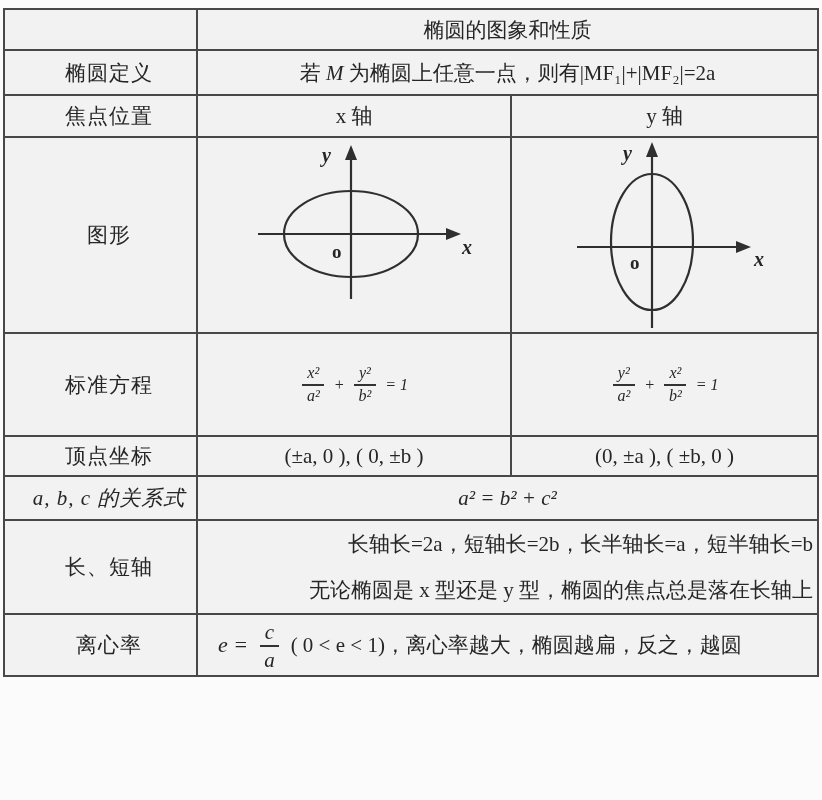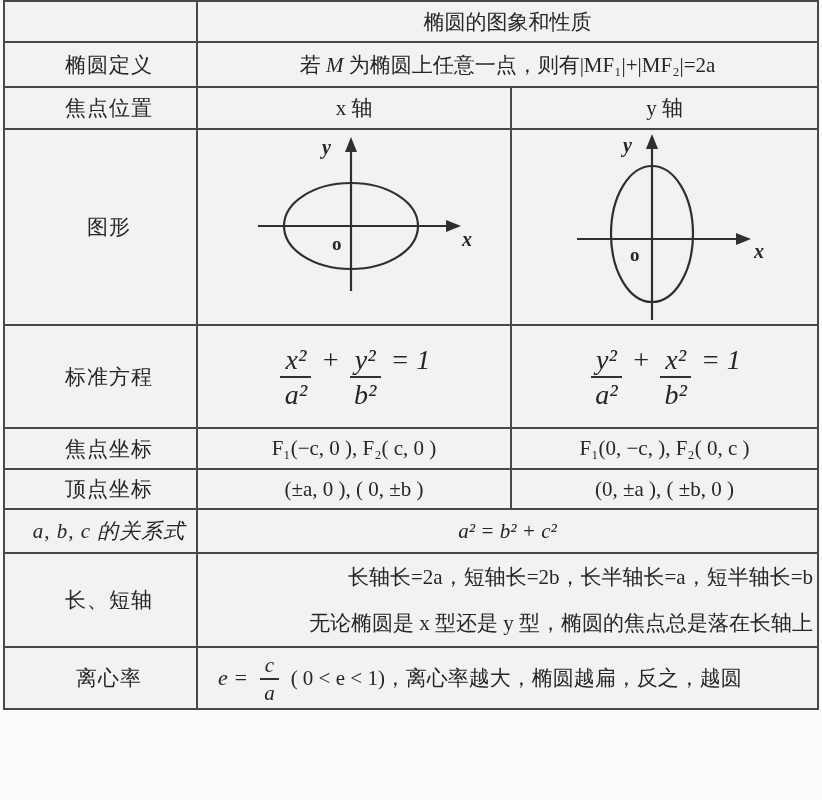--- a/index.html
+++ b/index.html
@@ -4,21 +4,21 @@
 <style>
   html, body {
     margin: 0; padding: 0;
     width: 822px; height: 800px;
     overflow: hidden;
     background: #fbfbfb;
     font-family: "Liberation Serif", "DejaVu Serif", serif;
     color: #262626;
   }
   .sheet {
-    position: absolute; left: 3px; top: 0;
+    position: absolute; left: 3px; top: 8px;
     width: 814px;
   }
   table.props {
     width: 100%;
     border-collapse: collapse;
     table-layout: fixed;
     background: #f2f2f2;
   }
   td {
     border: 2px solid #484848;
@@ -43,23 +43,24 @@
     vertical-align: middle;
     font-style: italic;
     line-height: 1.05;
     margin: 0 2px;
   }
   .frac .num { padding: 1px 5px 2px; border-bottom: 2px solid #333; }
   .frac .den { padding: 2px 5px 0; }
 
   .eqrow {
     display: flex;
+    align-items: center;
     justify-content: center;
     gap: 7px;
-    font-size: 28px;
+    font-size: 16px;
   }
   .eqrow .op, .eqrow .eq { font-style: italic; }
 
   .ecc {
     display: flex;
     align-items: center;
     justify-content: flex-start;
     gap: 9px;
     padding-left: 16px;
     font-size: 21px;
@@ -159,25 +160,20 @@
           <span class="op">+</span>
           <span class="frac">
                 <span class="num">x²</span>
                 <span class="den">b²</span>
               </span>
           <span class="eq">= 1</span>
         </div>
       </td>
     </tr>
 
-    <tr style="height:41px">
-      <td class="label">焦点坐标</td>
-      <td>F₁(−c, 0 ), F₂( c, 0 )</td>
-      <td>F₁(0, −c, ), F₂( 0, c )</td>
-    </tr>
 
 
     <tr style="height:40px">
       <td class="label">顶点坐标</td>
       <td>(±a, 0 ), ( 0, ±b )</td>
       <td>(0, ±a ), ( ±b, 0 )</td>
     </tr>
 
     <tr style="height:44px">
       <td class="label varit">a, b, c 的关系式</td>

